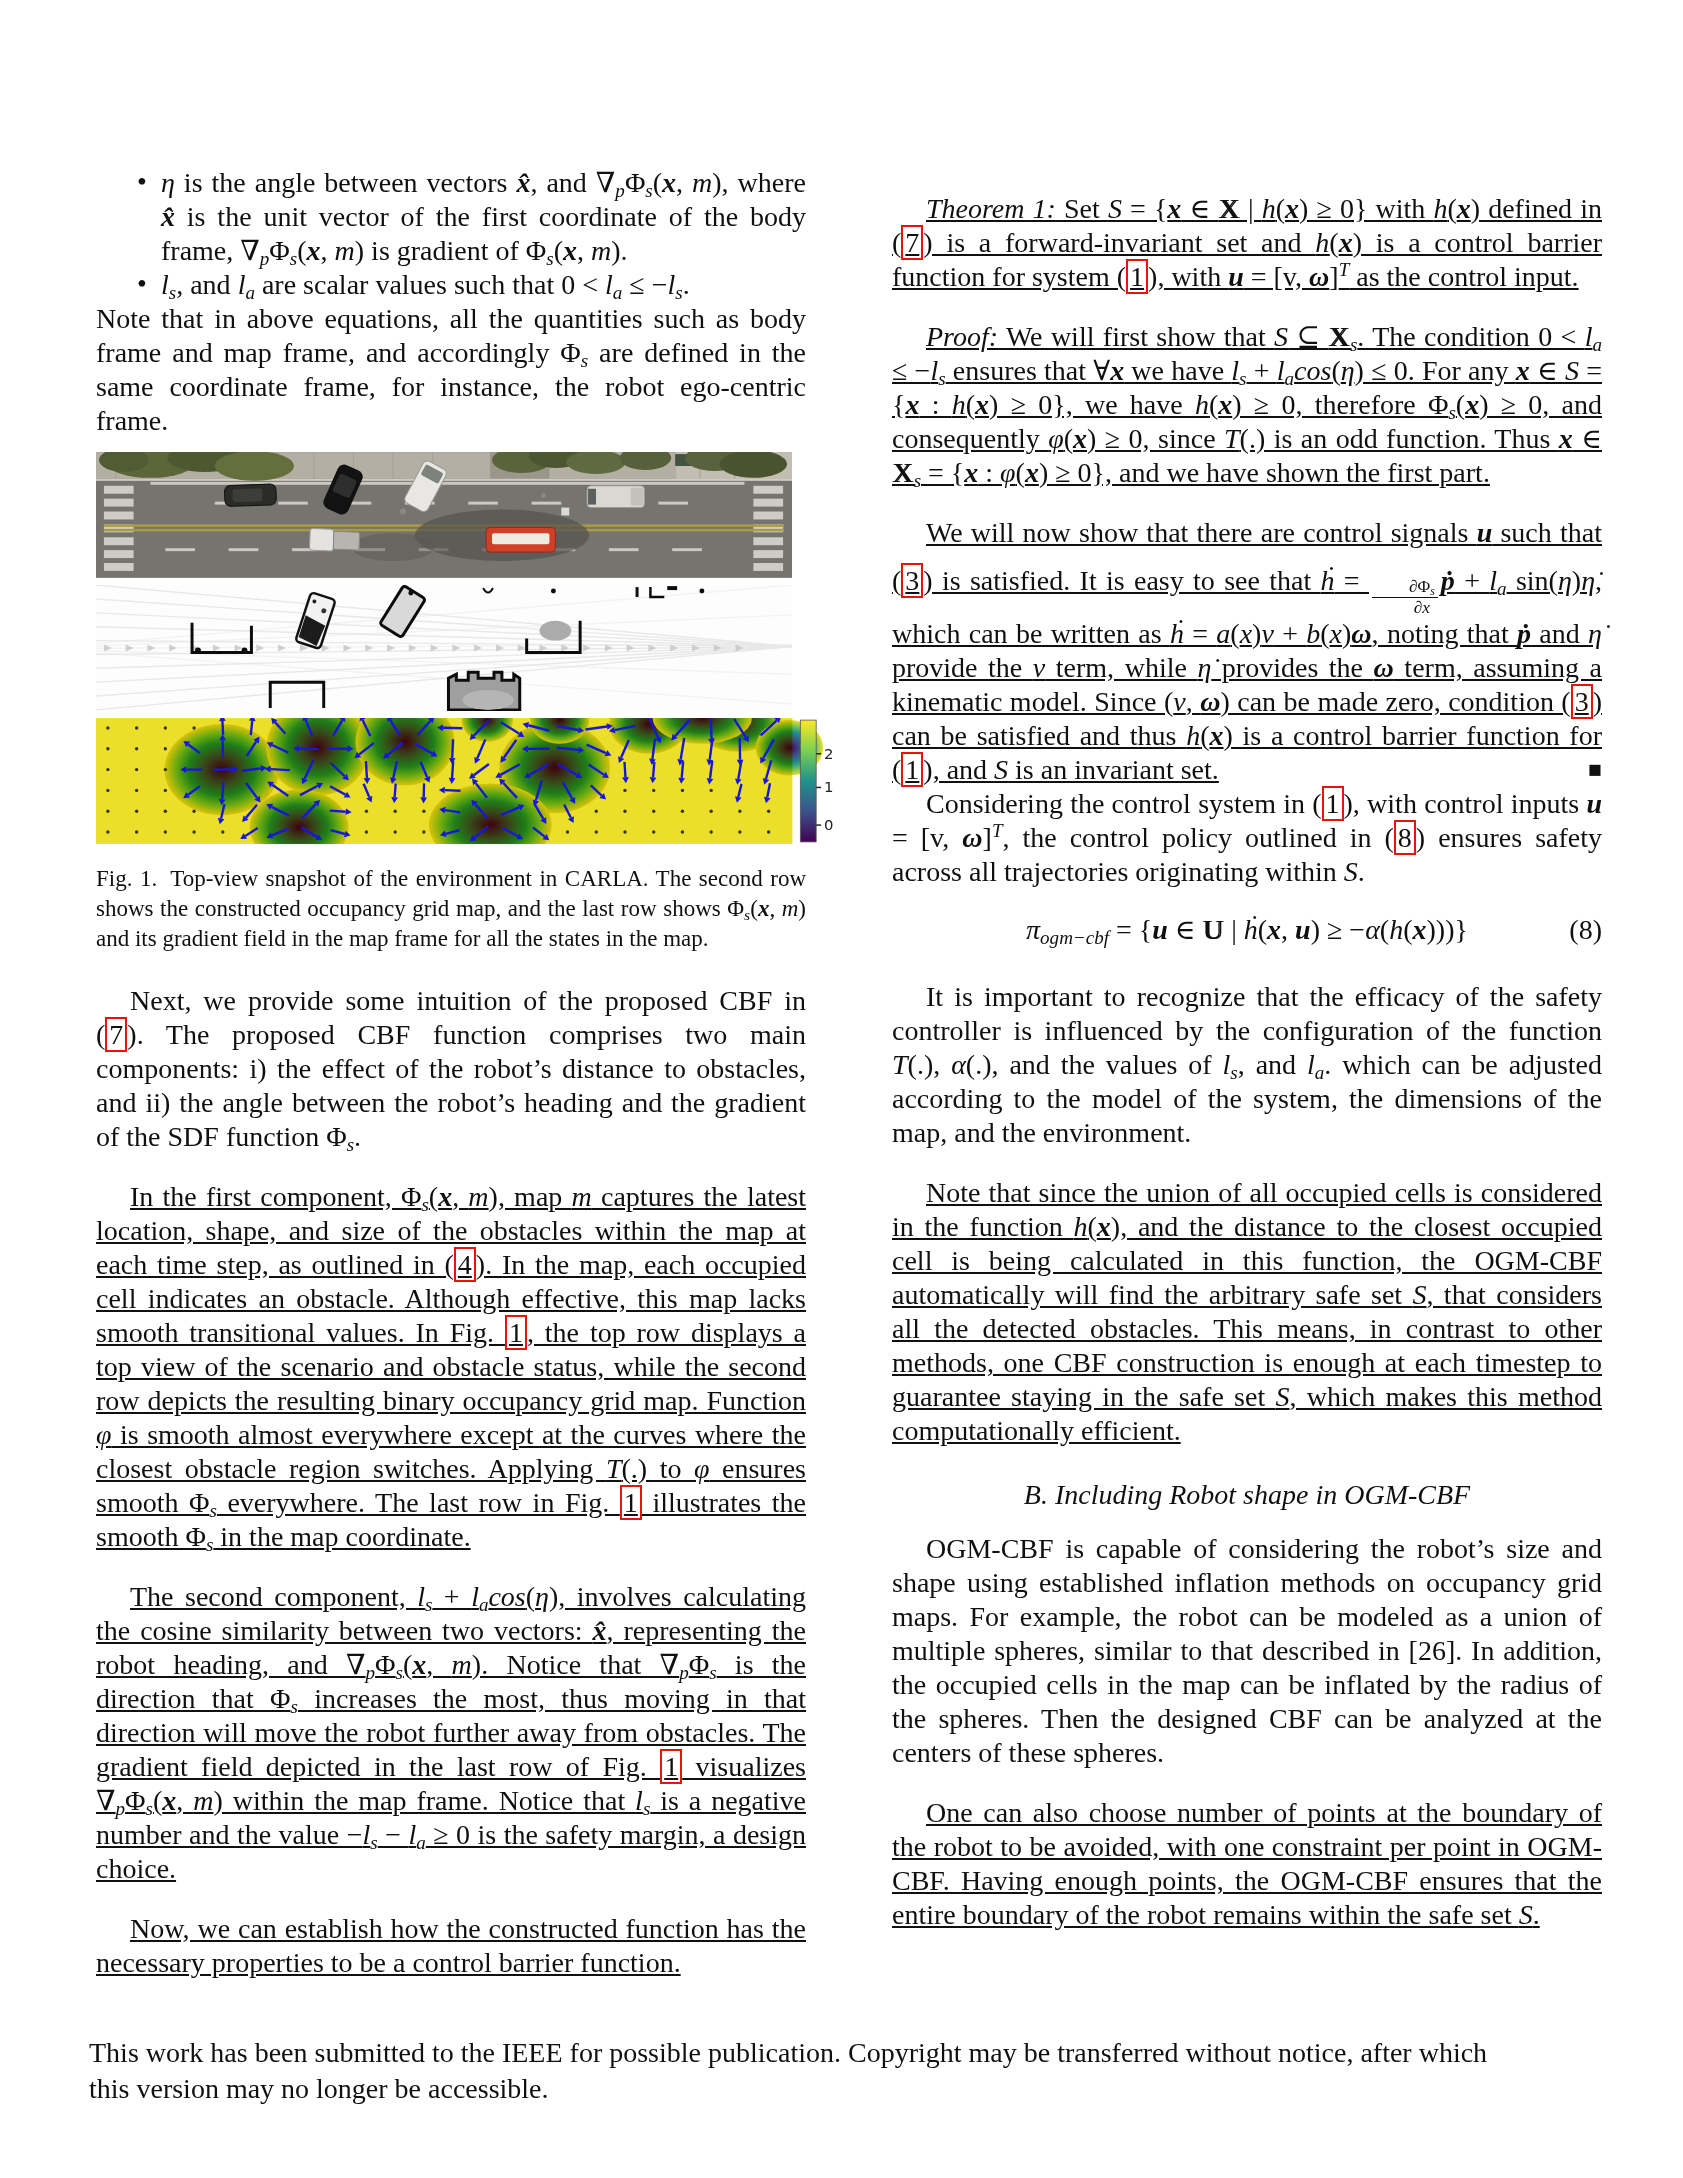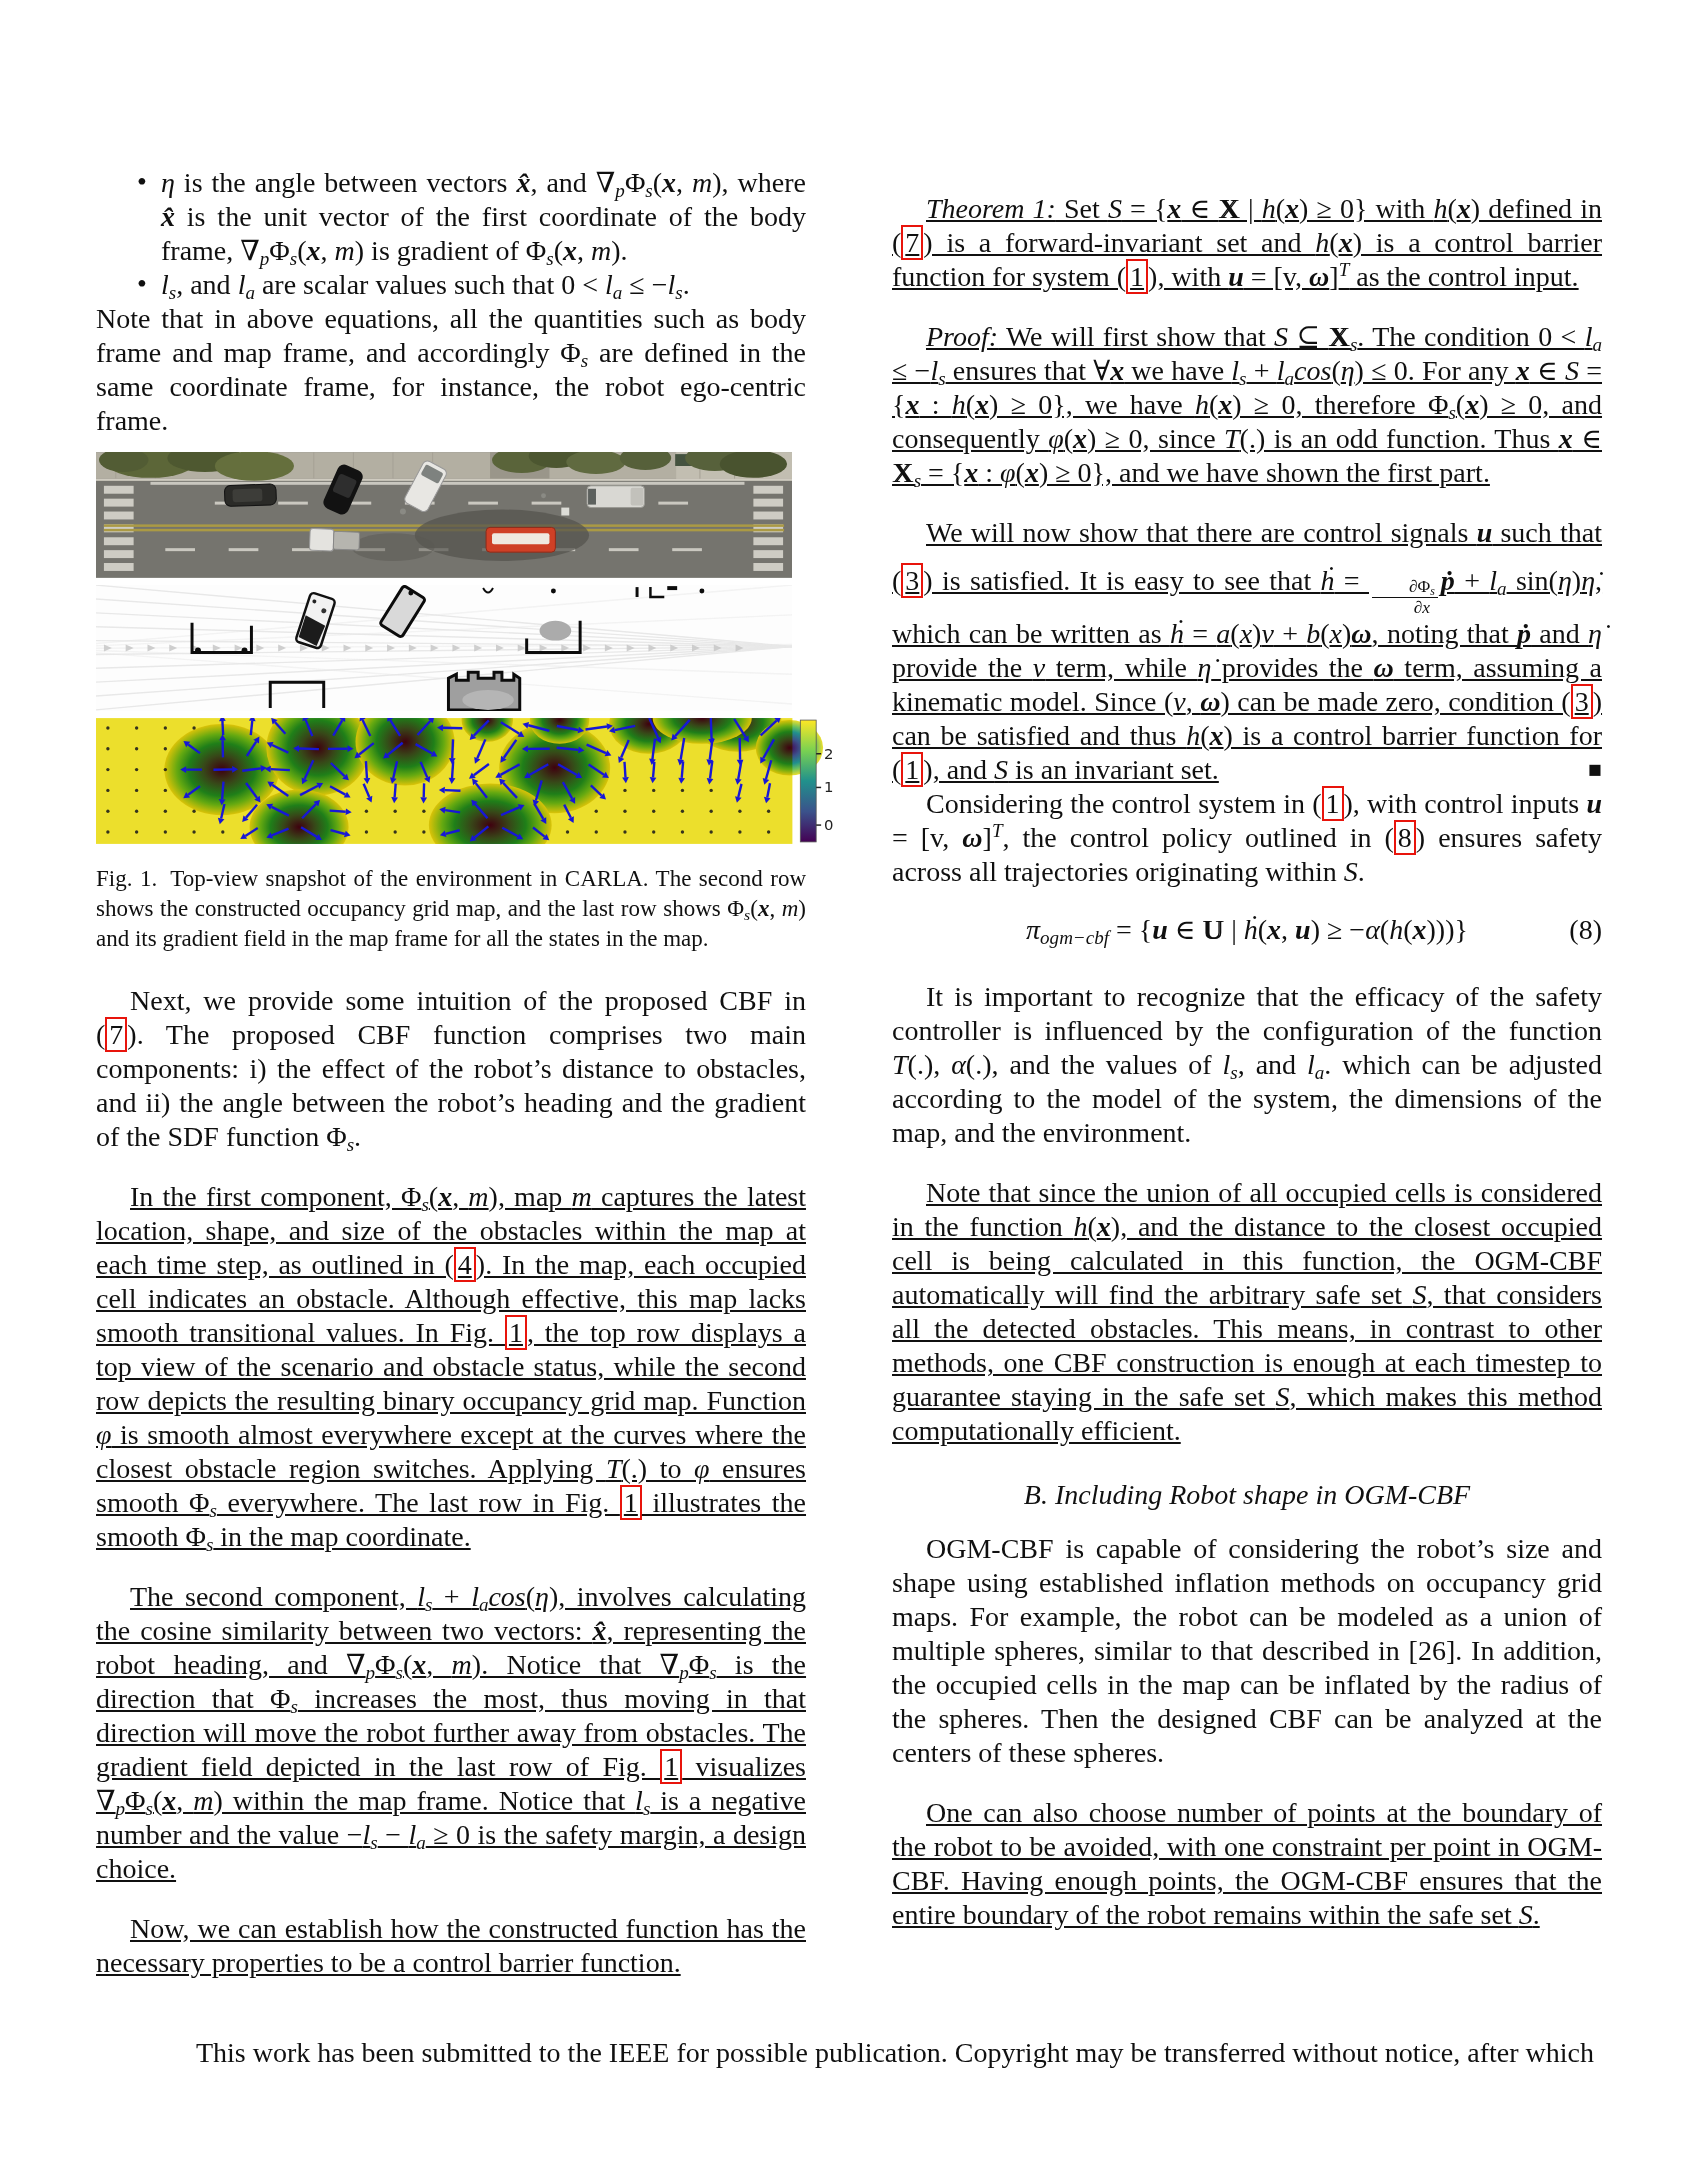--- a/index.html
+++ b/index.html
@@ -25,21 +25,21 @@
   .fden{display:block;padding-top:1px;}
   .eq{position:relative;margin:24px 0 33px;text-indent:0;display:flex;align-items:flex-start;}
   .eqbody{flex:1;text-align:center;}
   .eqnum{position:absolute;right:0;}
   .shead{font-style:italic;margin:30px 0 20px;text-indent:0;text-align:center;}
   .figlabel{margin-right:13px;}
   .figure{margin:14px 0 0 0;}
   .figrow{display:block;margin:0 0 7px 0;}
   .figrow svg{display:block;}
   .caption{font-size:23px;line-height:30px;margin:20px 0 30px 0;text-align:justify;}
-  .footer{position:absolute;left:89px;width:1505px;top:2035px;text-align:right;
+  .footer{position:absolute;left:89px;width:1505px;top:2035px;text-align:left;
           font-size:28px;line-height:36px;}
 </style>
 </head>
 <body>
 
 <div class="page">
 
   <div class="columns">
 
     <div class="col">
@@ -563,16 +563,17 @@
         <p class="para gap">Note that since the union of all occupied cells is considered in the function <span class="i">h</span>(<span class="bi">x</span>), and the distance to the closest occupied cell is being calculated in this function, the OGM-CBF automatically will find the arbitrary safe set <span class="i">S</span>, that considers all the detected obstacles. This means, in contrast to other methods, one CBF construction is enough at each timestep to guarantee staying in the safe set <span class="i">S</span>, which makes this method computationally efficient.</p>
         <div class="shead"><span class="i">B. Including Robot shape in OGM-CBF</span></div>
         <p class="para">OGM-CBF is capable of considering the robot’s size and shape using established inflation methods on occupancy grid maps. For example, the robot can be modeled as a union of multiple spheres, similar to that described in [26]. In addition, the occupied cells in the map can be inflated by the radius of the spheres. Then the designed CBF can be analyzed at the centers of these spheres.</p>
         <p class="para gap">One can also choose number of points at the boundary of the robot to be avoided, with one constraint per point in OGM-CBF. Having enough points, the OGM-CBF ensures that the entire boundary of the robot remains within the safe set <span class="i">S</span>.</p>
       </div>
 
   </div>
 
   <div class="footer">
     <div>This work has been submitted to the IEEE for possible publication. Copyright may be transferred without notice, after which</div>
+    <div>this version may no longer be accessible.</div>
   </div>
 
 </div>
 
 
 </body></html>

